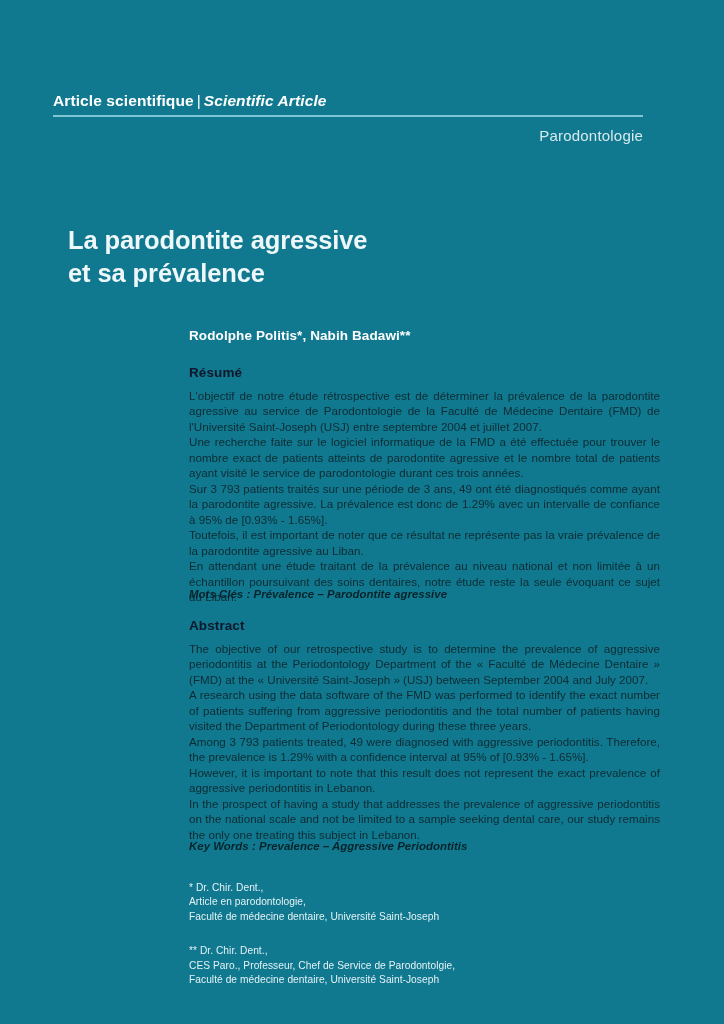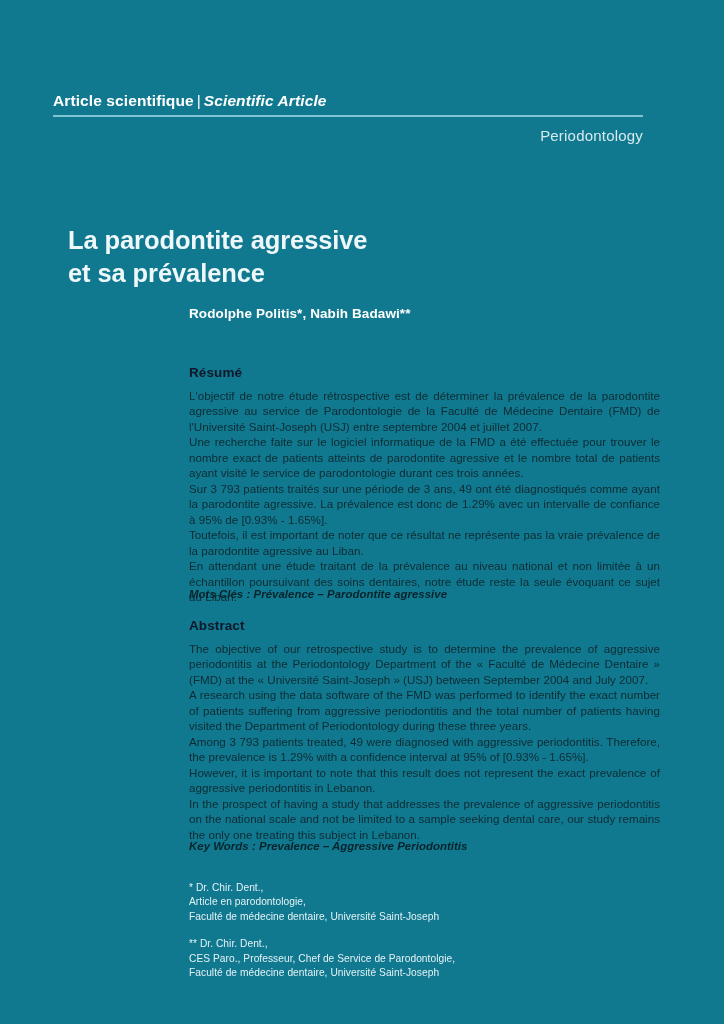--- a/index.html
+++ b/index.html
@@ -72,21 +72,21 @@
     font-size: 25.5px;
     font-weight: bold;
     line-height: 1.29;
     letter-spacing: -0.1px;
   }
 
   
   .authors {
     position: absolute;
     left: 189px;
-    top: 306px;
+    top: 328px;
     color: #ffffff;
     font-size: 13.5px;
     font-weight: bold;
     letter-spacing: 0.1px;
   }
 
   
   .abs-block {
     position: absolute;
     left: 189px;
@@ -138,34 +138,34 @@
     top: 881px;
     width: 440px;
   }
   .footnote {
     color: #e4f2f6;
     font-size: 10.2px;
     line-height: 1.42;
     letter-spacing: 0.05px;
   }
   .footnote + .footnote {
-    margin-top: 13px;
+    margin-top: 20px;
   }
 </style>
 </head>
 <body>
 
 <div class="page">
 
   <div class="runhead">
     <div class="runhead-line">
       <span class="runhead-fr">Article scientifique</span><span class="runhead-sep">|</span><span class="runhead-en">Scientific Article</span>
     </div>
     <div class="runhead-rule"></div>
-    <div class="section-label">Periodontology</div>
+    <div class="section-label">Parodontologie</div>
   </div>
 
   <div class="doc-title">
     <div>La parodontite agressive</div>
     <div>et sa prévalence</div>
   </div>
 
   <div class="authors">Rodolphe Politis*, Nabih Badawi**</div>
 
   <div class="abs-block abs-resume">

